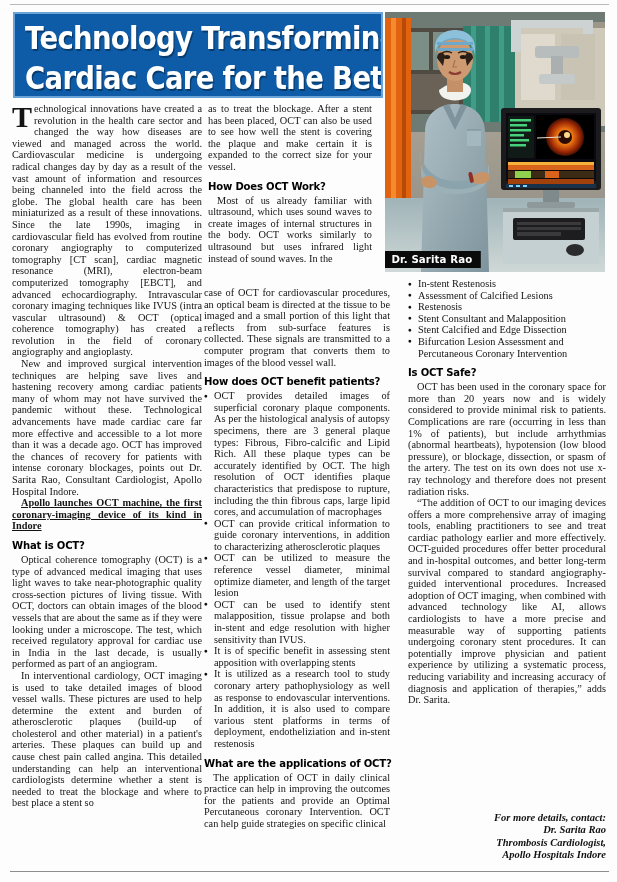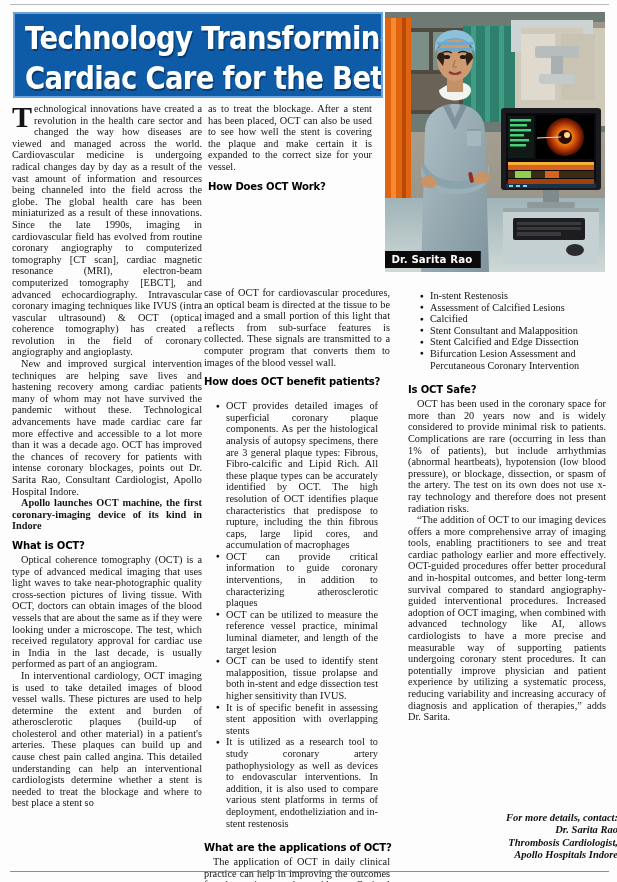--- a/index.html
+++ b/index.html
@@ -107,38 +107,39 @@
   #col3 { left: 408px; top: 278px; width: 198px; }
 
   .col p {
     margin: 0 0 0 0;
     text-indent: 9px;
   }
   .col p.noindent { text-indent: 0; }
   .col p.bold {
     font-weight: bold;
     text-indent: 9px;
+    text-decoration: underline;
   }
 
   .sec-head {
     font-family: "DejaVu Sans", sans-serif;
     font-weight: bold;
     font-size: 10.6px;
     line-height: 13px;
     margin: 7px 0 2px 0;
     text-align: left;
     letter-spacing: -0.2px;
     transform: scaleX(0.95);
     transform-origin: left center;
     white-space: nowrap;
     color: #000;
   }
 
   ul.bullets {
-    margin: 12px;
+    margin: 0;
     padding: 0;
     list-style: none;
   }
   ul.bullets li {
     position: relative;
     padding-left: 10px;
     margin: 0 0 0 0;
     text-align: justify;
   }
   ul.bullets li::before {
@@ -148,21 +149,21 @@
     top: -0.5px;
     font-size: 6.5px;
     line-height: 12px;
     color: #111;
   }
   ul.bullets.tight li { text-align: left; }
 
   
   #contact {
     position: absolute;
-    left: 420px;
+    left: 408px;
     top: 812px;
     width: 198px;
     text-align: right;
     font-family: "Liberation Serif", serif;
     font-style: italic;
     font-weight: bold;
     font-size: 10.5px;
     line-height: 12.4px;
     color: #111;
   }
@@ -320,42 +321,43 @@
     <p>New and improved surgical intervention techniques are helping save lives and hastening recovery among cardiac patients many of whom may not have survived the pandemic without these. Technological advancements have made cardiac care far more effective and accessible to a lot more than it was a decade ago. OCT has improved the chances of recovery for patients with intense coronary blockages, points out Dr. Sarita Rao, Consultant Cardiologist, Apollo Hospital Indore.</p>
     <p class="bold">Apollo launches OCT machine, the first coronary-imaging device of its kind in Indore</p>
     <div class="sec-head">What is OCT?</div>
     <p>Optical coherence tomography (OCT) is a type of advanced medical imaging that uses light waves to take near-photographic quality cross-section pictures of living tissue. With OCT, doctors can obtain images of the blood vessels that are about the same as if they were looking under a microscope. The test, which received regulatory approval for cardiac use in India in the last decade, is usually performed as part of an angiogram.</p>
     <p>In interventional cardiology, OCT imaging is used to take detailed images of blood vessel walls. These pictures are used to help determine the extent and burden of atherosclerotic plaques (build-up of cholesterol and other material) in a patient's arteries. These plaques can build up and cause chest pain called angina. This detailed understanding can help an interventional cardiologists determine whether a stent is needed to treat the blockage and where to best place a stent so</p>
   </div>
 
   <div id="col2" class="col">
     <p class="noindent">as to treat the blockage. After a stent has been placed, OCT can also be used to see how well the stent is covering the plaque and make certain it is expanded to the correct size for your vessel.</p>
     <div class="sec-head">How Does OCT Work?</div>
+    <p>Most of us already familiar with ultrasound, which uses sound waves to create images of internal structures in the body. OCT works similarly to ultrasound but uses infrared light instead of sound waves. In the</p>
   </div>
 
   <div id="col2b" class="col">
     <p class="noindent">case of OCT for cardiovascular procedures, an optical beam is directed at the tissue to be imaged and a small portion of this light that reflects from sub-surface features is collected. These signals are transmitted to a computer program that converts them to images of the blood vessel wall.</p>
     <div class="sec-head">How does OCT benefit patients?</div>
     <ul class="bullets">
       <li>OCT provides detailed images of superficial coronary plaque components. As per the histological analysis of autopsy specimens, there are 3 general plaque types: Fibrous, Fibro-calcific and Lipid Rich. All these plaque types can be accurately identified by OCT. The high resolution of OCT identifies plaque characteristics that predispose to rupture, including the thin fibrous caps, large lipid cores, and accumulation of macrophages</li>
       <li>OCT can provide critical information to guide coronary interventions, in addition to characterizing atherosclerotic plaques</li>
-      <li>OCT can be utilized to measure the reference vessel practice, minimal luminal diameter, and length of the target lesion</li>
-      <li>OCT can be used to identify stent malapposition, tissue prolapse and both in-stent and edge dissection test higher sensitivity than IVUS.</li>
+      <li>OCT can be utilized to measure the reference vessel diameter, minimal optimize diameter, and length of the target lesion</li>
+      <li>OCT can be used to identify stent malapposition, tissue prolapse and both in-stent and edge resolution with higher sensitivity than IVUS.</li>
       <li>It is of specific benefit in assessing stent apposition with overlapping stents</li>
-      <li>It is utilized as a research tool to study coronary artery pathophysiology as well as devices to endovascular interventions. In addition, it is also used to compare various stent platforms in terms of deployment, endotheliziation and in-stent restenosis</li>
+      <li>It is utilized as a research tool to study coronary artery pathophysiology as well as response to endovascular interventions. In addition, it is also used to compare various stent platforms in terms of deployment, endotheliziation and in-stent restenosis</li>
     </ul>
     <div class="sec-head">What are the applications of OCT?</div>
     <p>The application of OCT in daily clinical practice can help in improving the outcomes for the patients and provide an Optimal Percutaneous coronary Intervention. OCT can help guide strategies on specific clinical</p>
   </div>
 
   <div id="col3" class="col">
     <ul class="bullets tight">
       <li>In-stent Restenosis</li>
       <li>Assessment of Calcified Lesions</li>
-      <li>Calcified</li>
+      <li>Restenosis</li>
       <li>Stent Consultant and Malapposition</li>
       <li>Stent Calcified and Edge Dissection</li>
       <li>Bifurcation Lesion Assessment and Percutaneous Coronary Intervention</li>
     </ul>
     <div class="sec-head">Is OCT Safe?</div>
     <p>OCT has been used in the coronary space for more than 20 years now and is widely considered to provide minimal risk to patients. Complications are rare (occurring in less than 1% of patients), but include arrhythmias (abnormal heartbeats), hypotension (low blood pressure), or blockage, dissection, or spasm of the artery. The test on its own does not use x-ray technology and therefore does not present radiation risks.</p>
     <p>“The addition of OCT to our imaging devices offers a more comprehensive array of imaging tools, enabling practitioners to see and treat cardiac pathology earlier and more effectively. OCT-guided procedures offer better procedural and in-hospital outcomes, and better long-term survival compared to standard angiography-guided interventional procedures. Increased adoption of OCT imaging, when combined with advanced technology like AI, allows cardiologists to have a more precise and measurable way of supporting patients undergoing coronary stent procedures. It can potentially improve physician and patient experience by utilizing a systematic process, reducing variability and increasing accuracy of diagnosis and application of therapies,” adds Dr. Sarita.</p>
   </div>
 
   <div id="contact">

